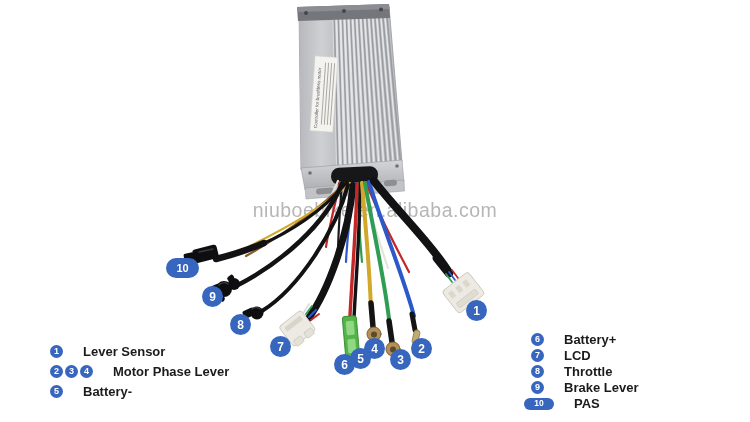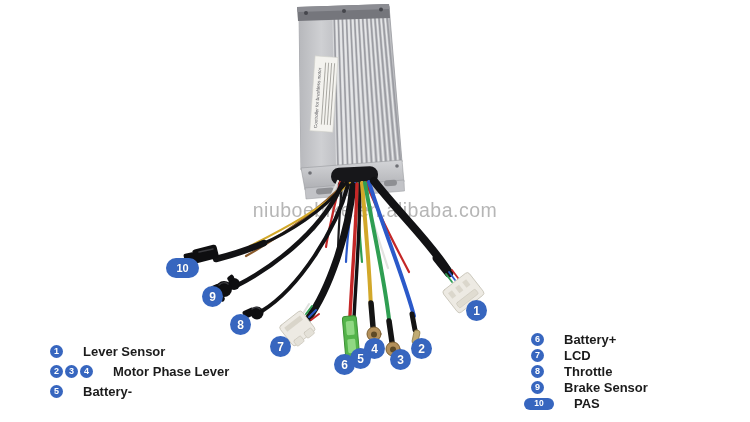--- a/index.html
+++ b/index.html
@@ -277,21 +277,21 @@
     <div class="legend-row">
       <span class="badge">7</span>
       <span class="legend-label">LCD</span>
     </div>
     <div class="legend-row">
       <span class="badge">8</span>
       <span class="legend-label">Throttle</span>
     </div>
     <div class="legend-row">
       <span class="badge">9</span>
-      <span class="legend-label">Brake Sensor</span>
+      <span class="legend-label">Brake Lever</span>
     </div>
     <div class="legend-row">
       <span class="badge pill">10</span>
       <span class="legend-label">PAS</span>
     </div>
   </div>
 
 </div>
 
 </body></html>

